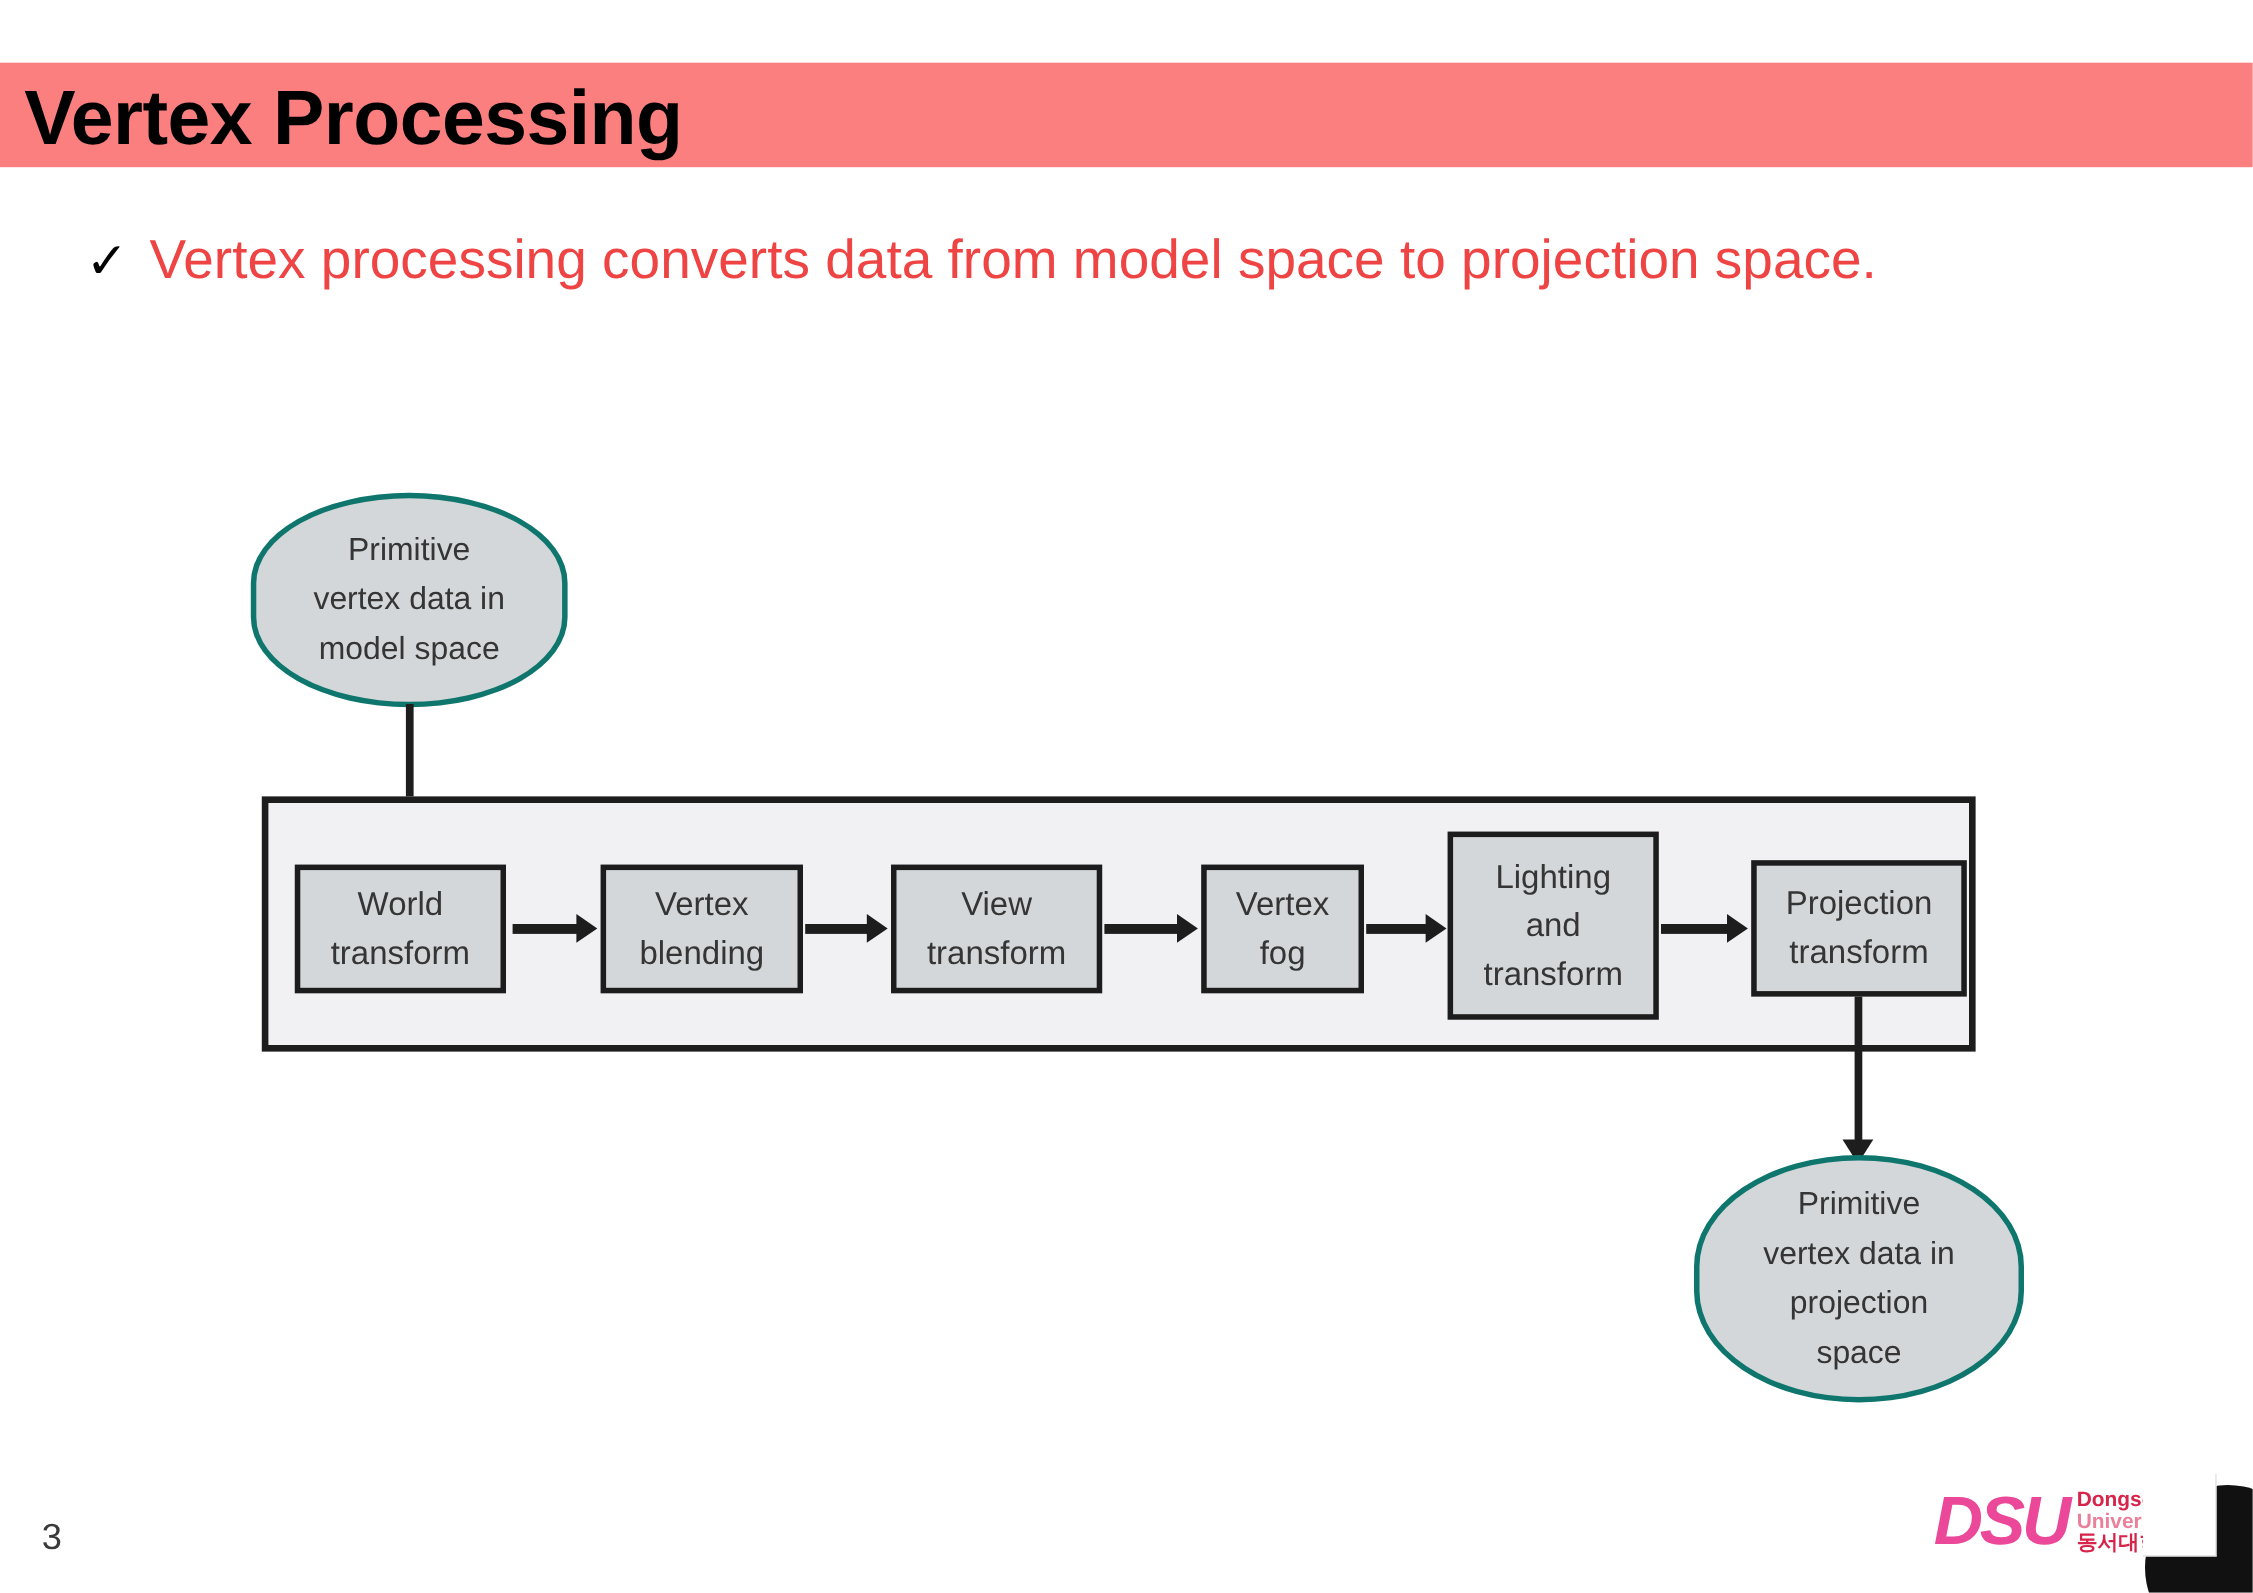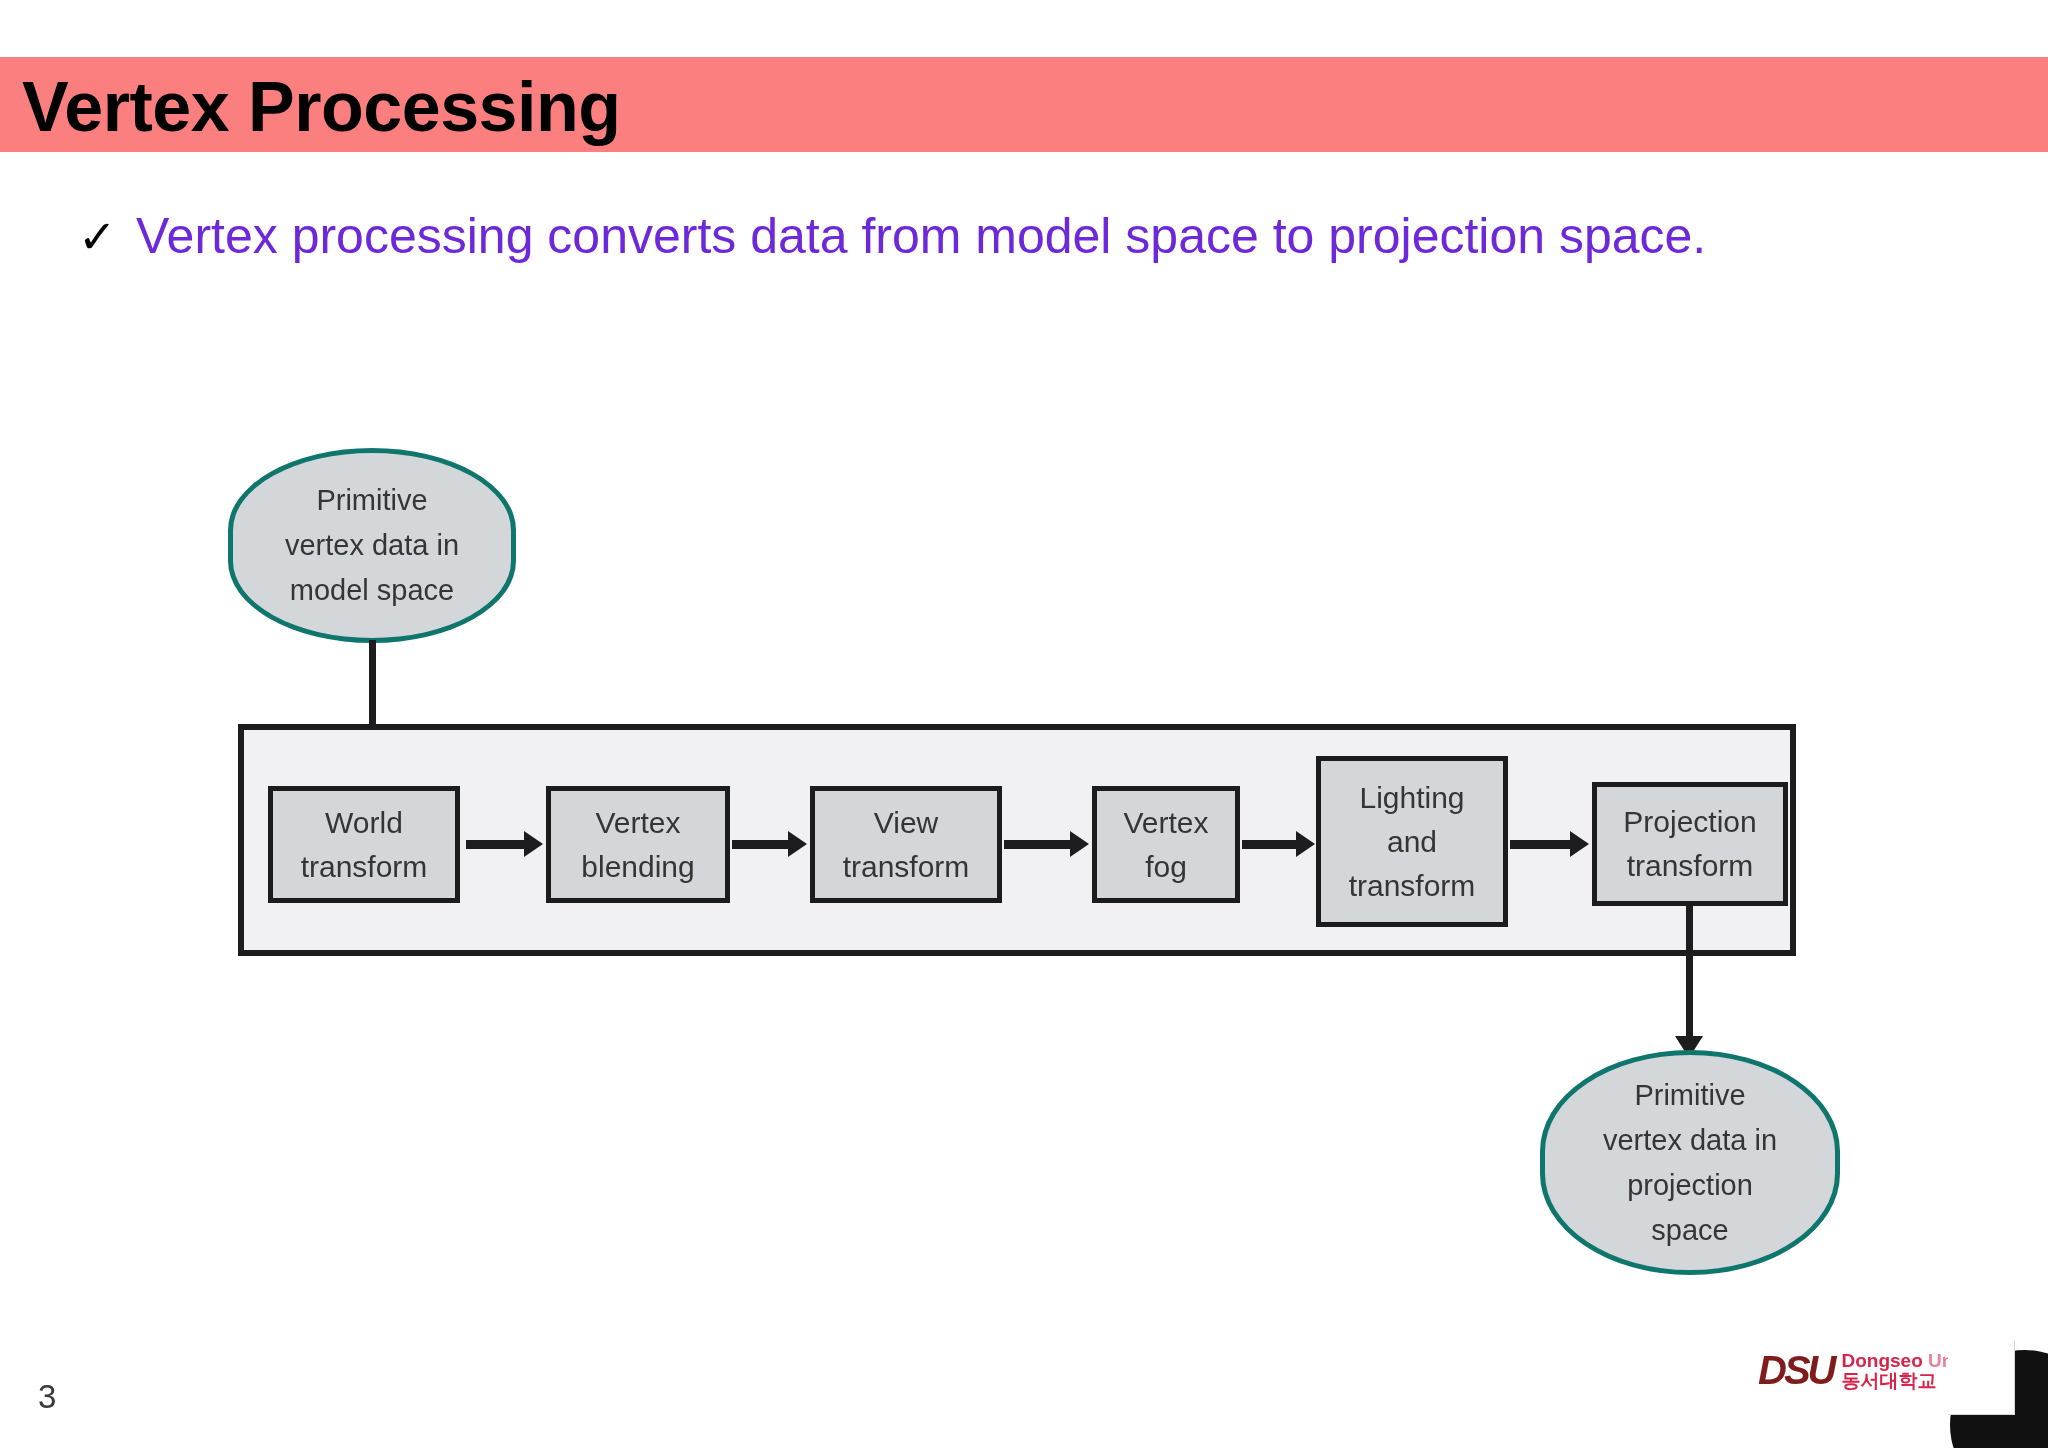--- a/index.html
+++ b/index.html
@@ -25,21 +25,21 @@
   #bullet-row{
     position:absolute;left:78px;top:196px;width:1800px;
     display:flex;align-items:flex-start;
   }
   #bullet-check{
     font-size:46px;line-height:82px;color:#000;
     width:58px;flex:0 0 58px;
     font-family:"DejaVu Sans", sans-serif;
   }
   #bullet-text{
-    font-size:50px;line-height:80px;color:#6d28d9;
+    font-size:50px;line-height:80px;color:#ef4444;
     max-width:1580px;
     font-family:"Liberation Sans", sans-serif;
   }
   
   #diagram{
     position:absolute;left:0;top:0;width:2048px;height:1448px;
     pointer-events:none;
   }
   .node-ellipse{
     position:absolute;
@@ -105,22 +105,22 @@
   #page-number{
     position:absolute;left:38px;top:1378px;
     font-size:33px;color:#3a3a3a;
     font-family:"Liberation Sans", sans-serif;
   }
   #dsu-logo{
     position:absolute;left:1758px;top:1348px;
     display:flex;align-items:center;
   }
   #dsu-mark{
-    font-size:40px;font-weight:bold;font-style:italic;
-    color:#7f1d1d;letter-spacing:-3px;
+    font-size:62px;font-weight:bold;font-style:italic;
+    color:#ec4899;letter-spacing:-3px;
     font-family:"Liberation Sans", sans-serif;
   }
   #dsu-words{margin-left:8px;line-height:1.05;}
   #dsu-en{font-size:19px;font-weight:bold;color:#d6244a;}
   #dsu-en .light{color:#e9819b;font-weight:bold;}
   #dsu-kr{font-size:19px;font-weight:bold;color:#d6244a;
     font-family:"DejaVu Sans", sans-serif;}
   #corner-deco{
     position:absolute;left:1948px;top:1340px;width:100px;height:108px;
     overflow:hidden;

